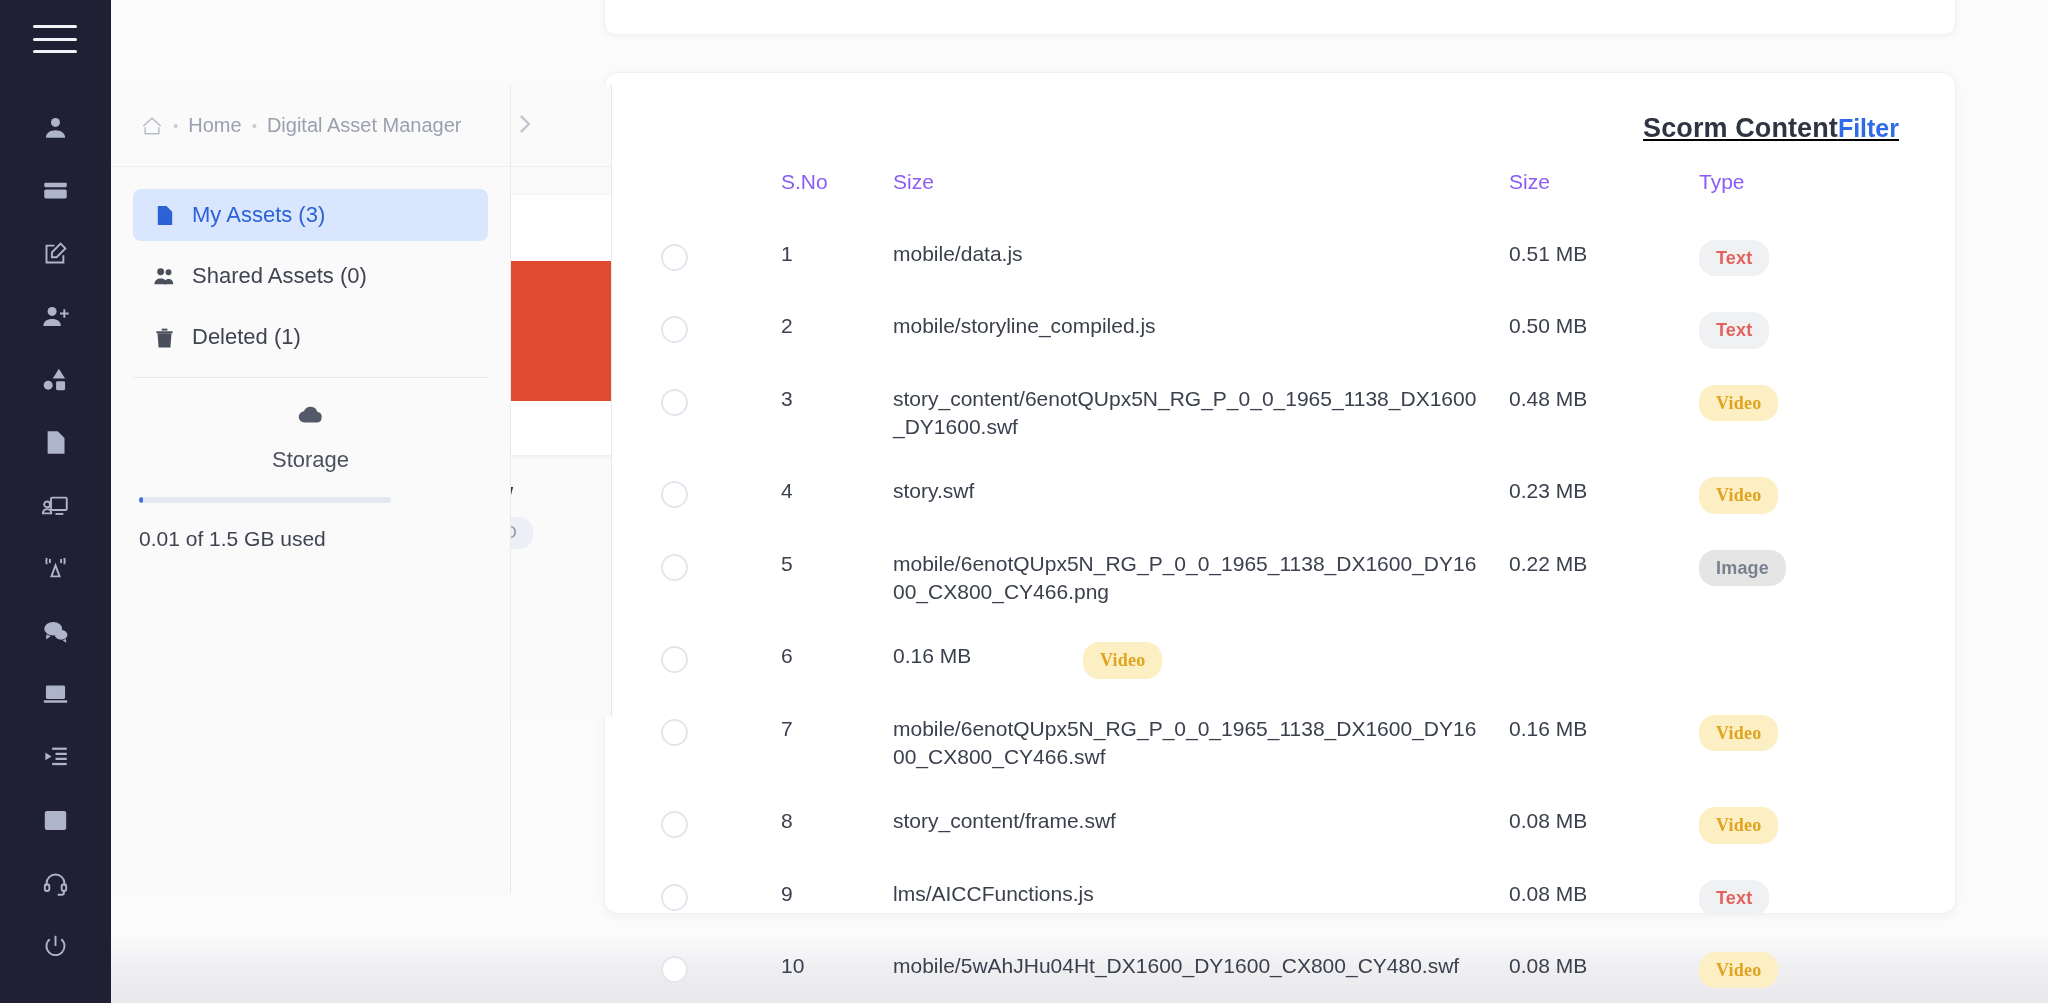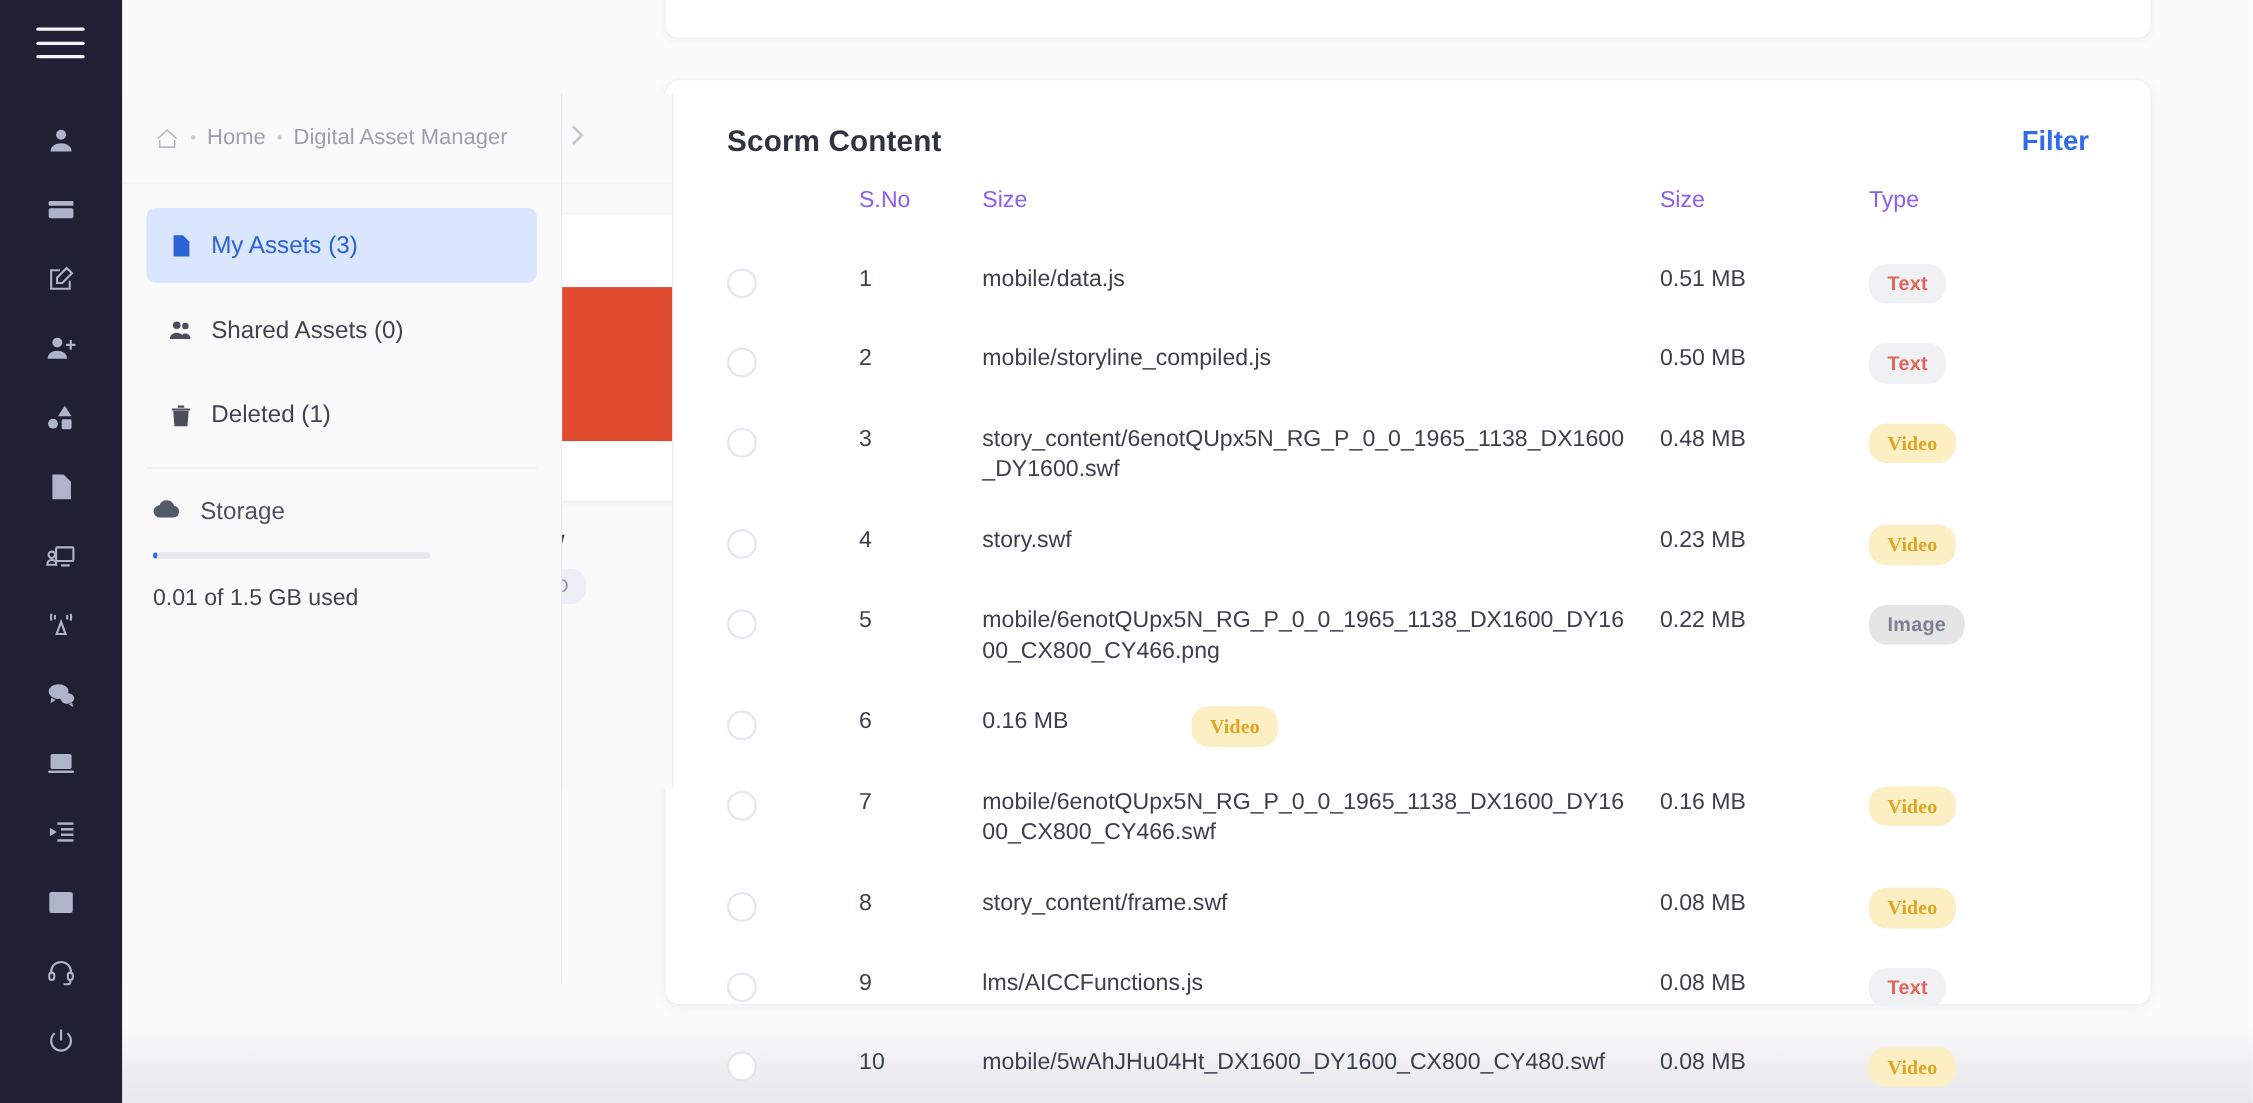--- a/index.html
+++ b/index.html
@@ -75,21 +75,21 @@
     white-space: nowrap;
   }
   .breadcrumb .home-ico { width: 22px; height: 20px; display:block; }
   .breadcrumb .home-ico path { fill:none; stroke:#b6bbc6; stroke-width:1.6; }
   .breadcrumb .dot { font-size: 15px; color: #c8ccd4; }
   .breadcrumb .crumb { color: #9aa0ad; cursor: pointer; }
 
   .nav-list { padding: 22px 22px 0 22px; }
   .nav-item {
     display: flex; align-items: center; gap: 15px;
-    height: 68px;
+    height: 52px;
     padding: 0 18px;
     border-radius: 8px;
     font-size: 22px;
     color: #3f4450;
     cursor: pointer;
     margin-bottom: 9px;
   }
   .nav-item .nav-ico { width: 26px; display: flex; justify-content: center; }
   .nav-item .nav-ico svg { width: 23px; height: 23px; }
   .nav-item .nav-ico svg * { fill: #4a4f5b; }
@@ -100,21 +100,21 @@
   .nav-item.active .nav-ico svg * { fill: #2b62d6; }
 
   .nav-divider {
     margin: 14px 22px 0 22px;
     border-top: 1px solid #e6e8ec;
   }
 
   .storage-block { padding: 26px 28px 0 28px; }
   .storage-head {
     display: flex; align-items: center; gap: 17px;
-    font-size: 22px; color: #4c515d;
+    font-size: 22px; color: #4c515d; flex-direction: column;
   }
   .storage-head svg { width: 26px; height: 20px; }
   .storage-head svg * { fill: #54596a; }
   .storage-bar {
     margin-top: 24px;
     width: 252px; height: 6px;
     background: #e4e8f0;
     border-radius: 3px;
     position: relative;
     overflow: hidden;
@@ -203,22 +203,23 @@
     left: 604px; top: 72px;
     width: 1352px;
     height: 842px;
     background: #ffffff;
     border: 1px solid #eef0f3;
     border-radius: 14px;
     box-shadow: 0 2px 10px rgba(25,30,50,.05);
     z-index: 10;
   }
   .panel-head {
-    display: flex; align-items: center; justify-content: space-between;
+    display: flex; align-items: center; justify-content: flex-end;
     padding: 40px 56px 0 56px;
+    text-decoration: underline;
   }
   .panel-title {
     font-size: 27px;
     font-weight: bold;
     color: #2f3441;
     letter-spacing: .1px;
   }
   .filter-link {
     font-size: 25px;
     font-weight: bold;

